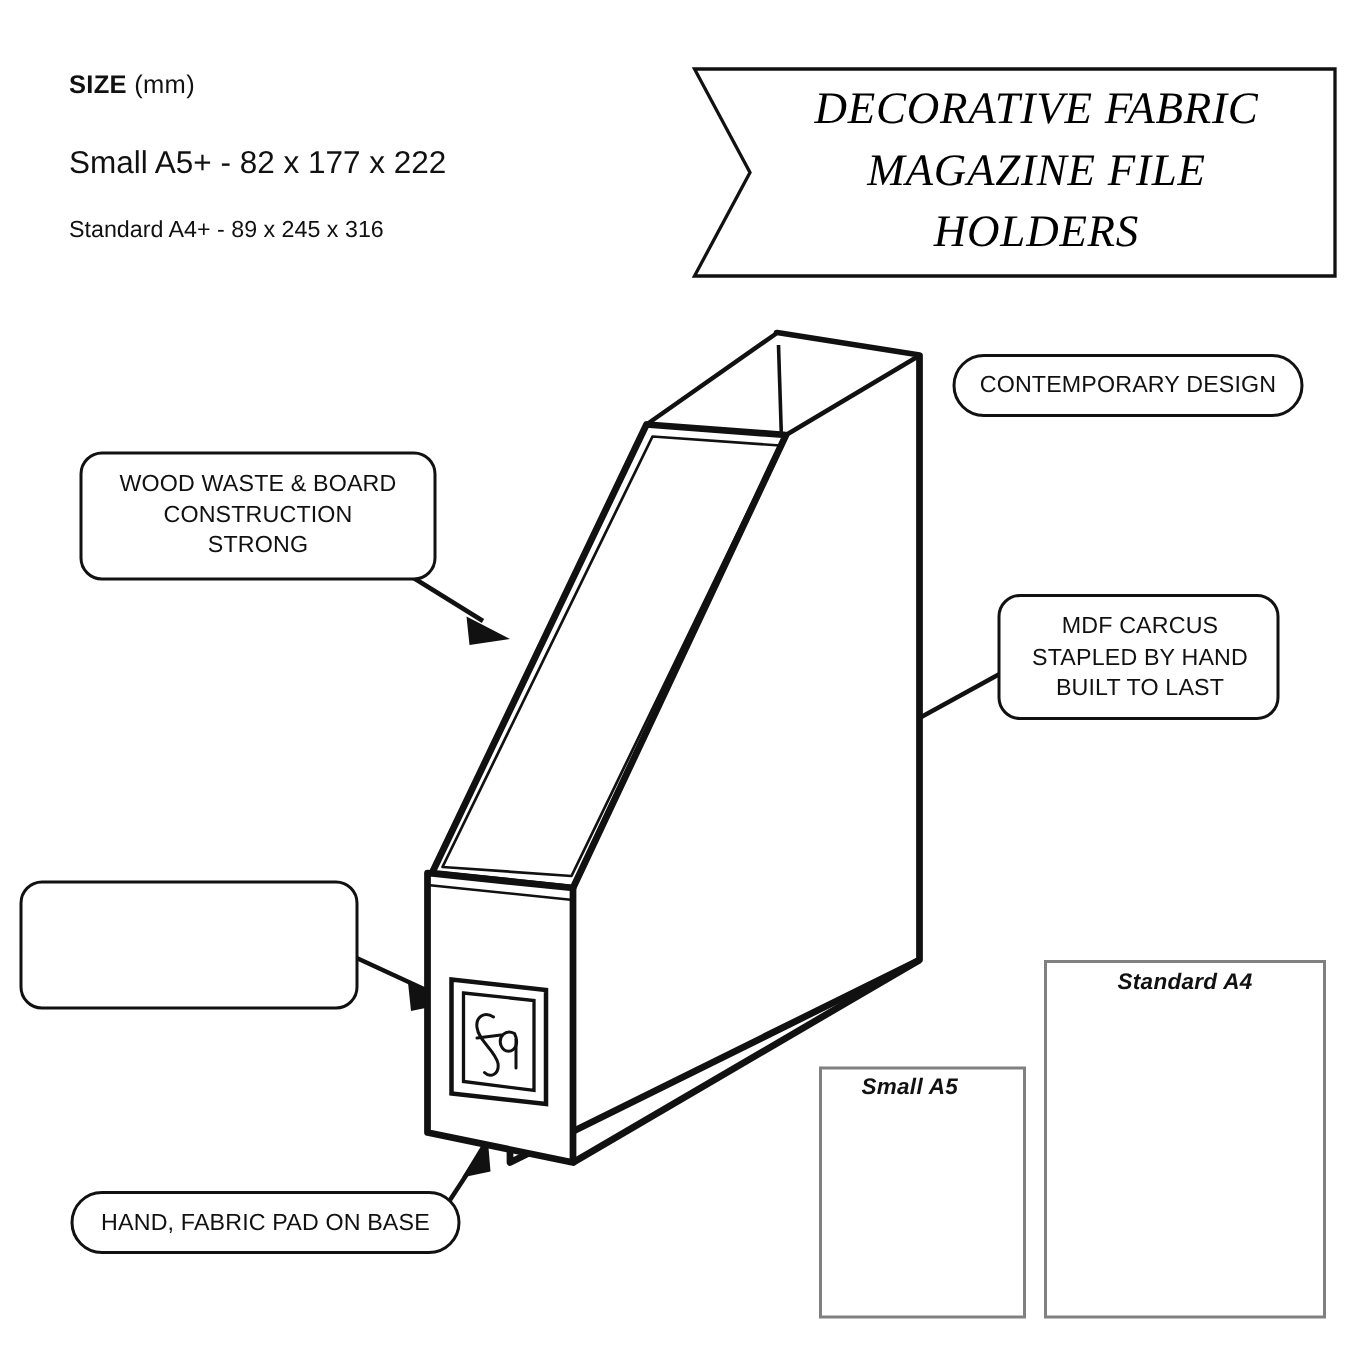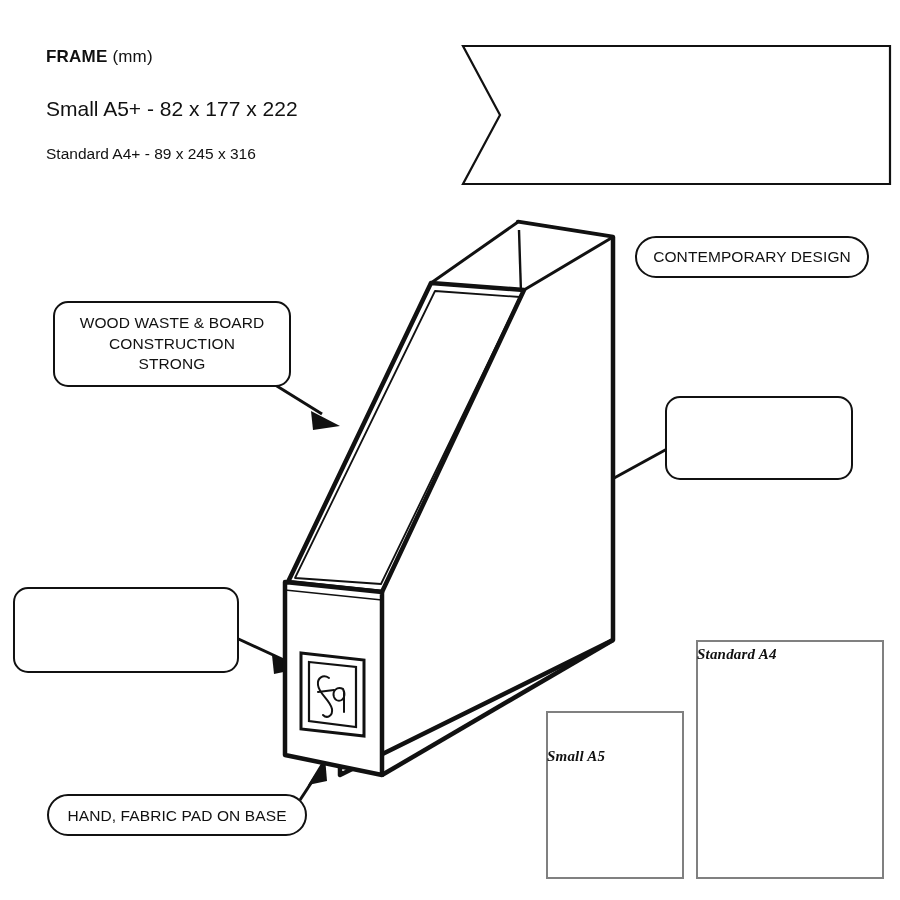--- a/index.html
+++ b/index.html
@@ -74,28 +74,28 @@
     white-space: pre-line;
   }
   #callout-text-wood   { left: 58px;  top: 313px; width: 228px; }
   #callout-text-contemp{ left: 640px; top: 247px; width: 224px; text-align: center; }
   #callout-text-mdf    { left: 670px; top: 408px; width: 180px; }
   #callout-text-metal  { left: 18px;  top: 599px; width: 216px; }
   #callout-text-pad    { left: 52px;  top: 806px; width: 250px; }
   
   .size-box-label {
     position: absolute;
+    text-align: center;
     font-weight: bold;
     font-style: italic;
     font-size: 15px;
     color: #111111;
     letter-spacing: 0.2px;
-    font-family: Liberation Serif, serif;
   }
-  #label-small-a5  { left: 547px; top: 716px; width: 119px; margin-top: 32px; }
+  #label-small-a5  { left: 547px; top: 716px; width: 119px; }
   #label-standard-a4{ left: 697px; top: 646px; width: 186px; }
 </style>
 </head>
 <body>
 
 <div id="page">
 
   <svg id="scene" viewBox="0 0 900 900">
 
     <path d="M 463,46 L 890,46 L 890,184 L 463,184 L 500,115 Z" fill="#ffffff" stroke="#111111" stroke-width="2.2" stroke-linejoin="miter"></path>
@@ -160,32 +160,40 @@
 
     <rect x="14" y="588" width="224" height="84" rx="14" ry="14" fill="#ffffff" stroke="#111111" stroke-width="2"></rect>
 
     <rect x="48" y="795" width="258" height="40" rx="20" ry="20" fill="#ffffff" stroke="#111111" stroke-width="2"></rect>
 
     <rect x="547" y="712" width="136" height="166" fill="#ffffff" stroke="#808080" stroke-width="2"></rect>
 
     <rect x="697" y="641" width="186" height="237" fill="#ffffff" stroke="#808080" stroke-width="2"></rect>
   </svg>
 
-  <div class="txt" id="size-heading"><span class="b">FRAME</span><span class="n"> (mm)</span></div>
+  <div class="txt" id="size-heading"><span class="b">SIZE</span><span class="n"> (mm)</span></div>
 
   <div class="txt" id="size-line-0">Small A5+ - 82 x 177 x 222</div>
   <div class="txt" id="size-line-1">Standard A4+ - 89 x 245 x 316</div>
 
+  <div id="banner-title-block">
+    <div>DECORATIVE FABRIC</div>
+    <div>MAGAZINE FILE</div>
+    <div>HOLDERS</div>
+  </div>
 
   <div class="callout-text" id="callout-text-wood">WOOD WASTE &amp; BOARD
 CONSTRUCTION
 STRONG</div>
 
   <div class="callout-text" id="callout-text-contemp">CONTEMPORARY DESIGN</div>
 
+  <div class="callout-text" id="callout-text-mdf">MDF CARCUS
+STAPLED BY HAND
+BUILT TO LAST</div>
 
 
   <div class="callout-text" id="callout-text-pad">HAND, FABRIC PAD ON BASE</div>
 
   <div class="size-box-label" id="label-small-a5">Small A5</div>
   <div class="size-box-label" id="label-standard-a4">Standard A4</div>
 
 </div>
 
 </body></html>

